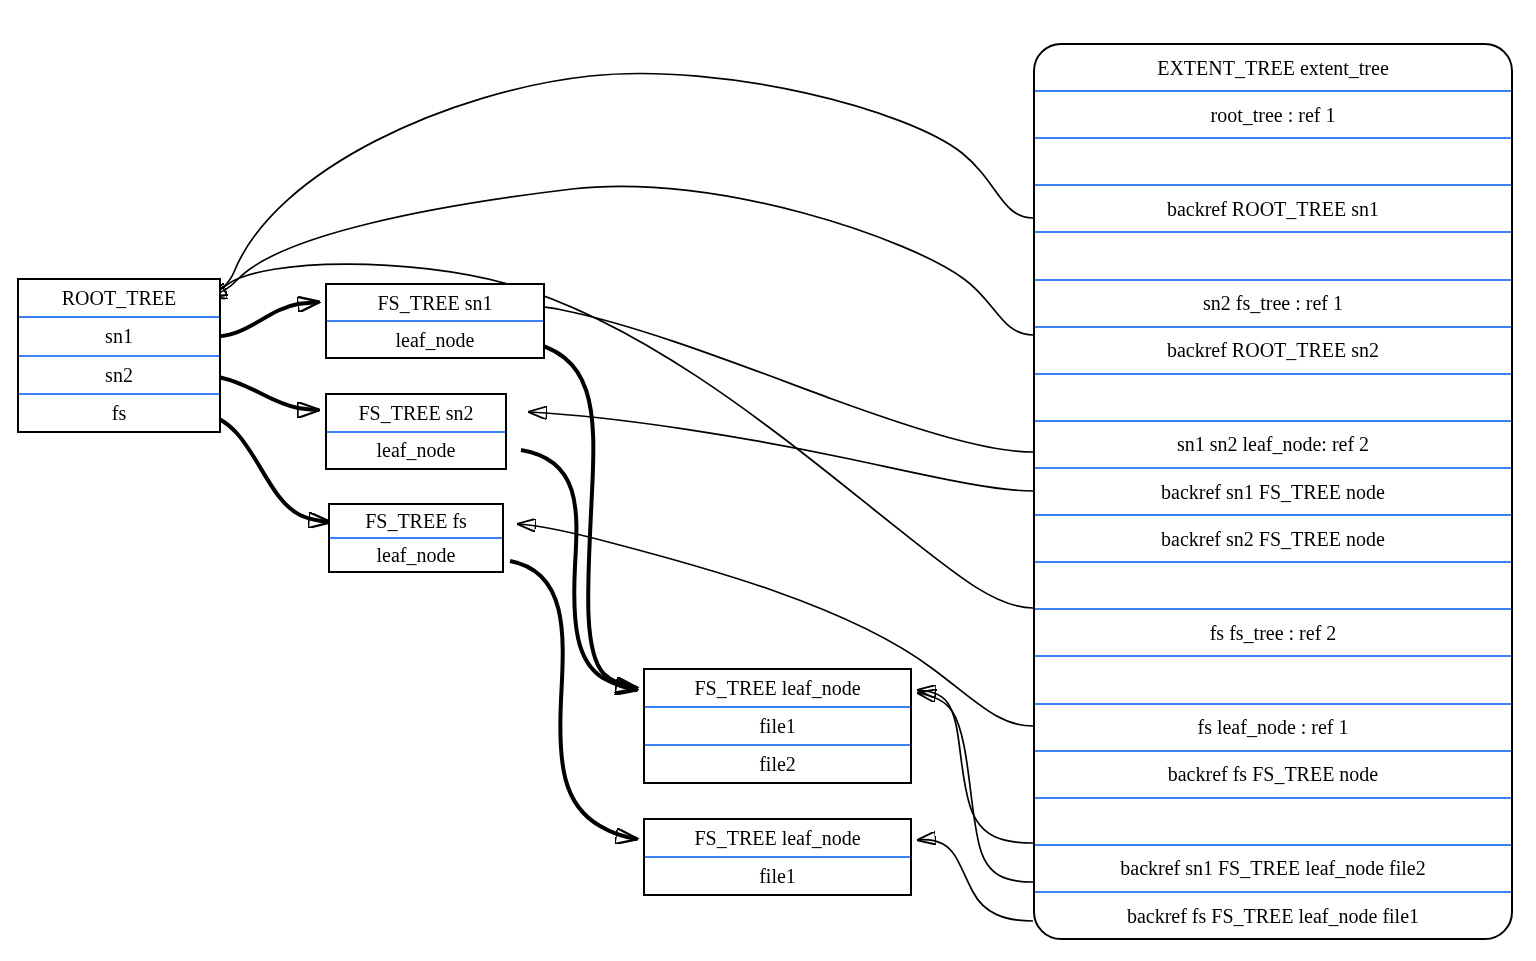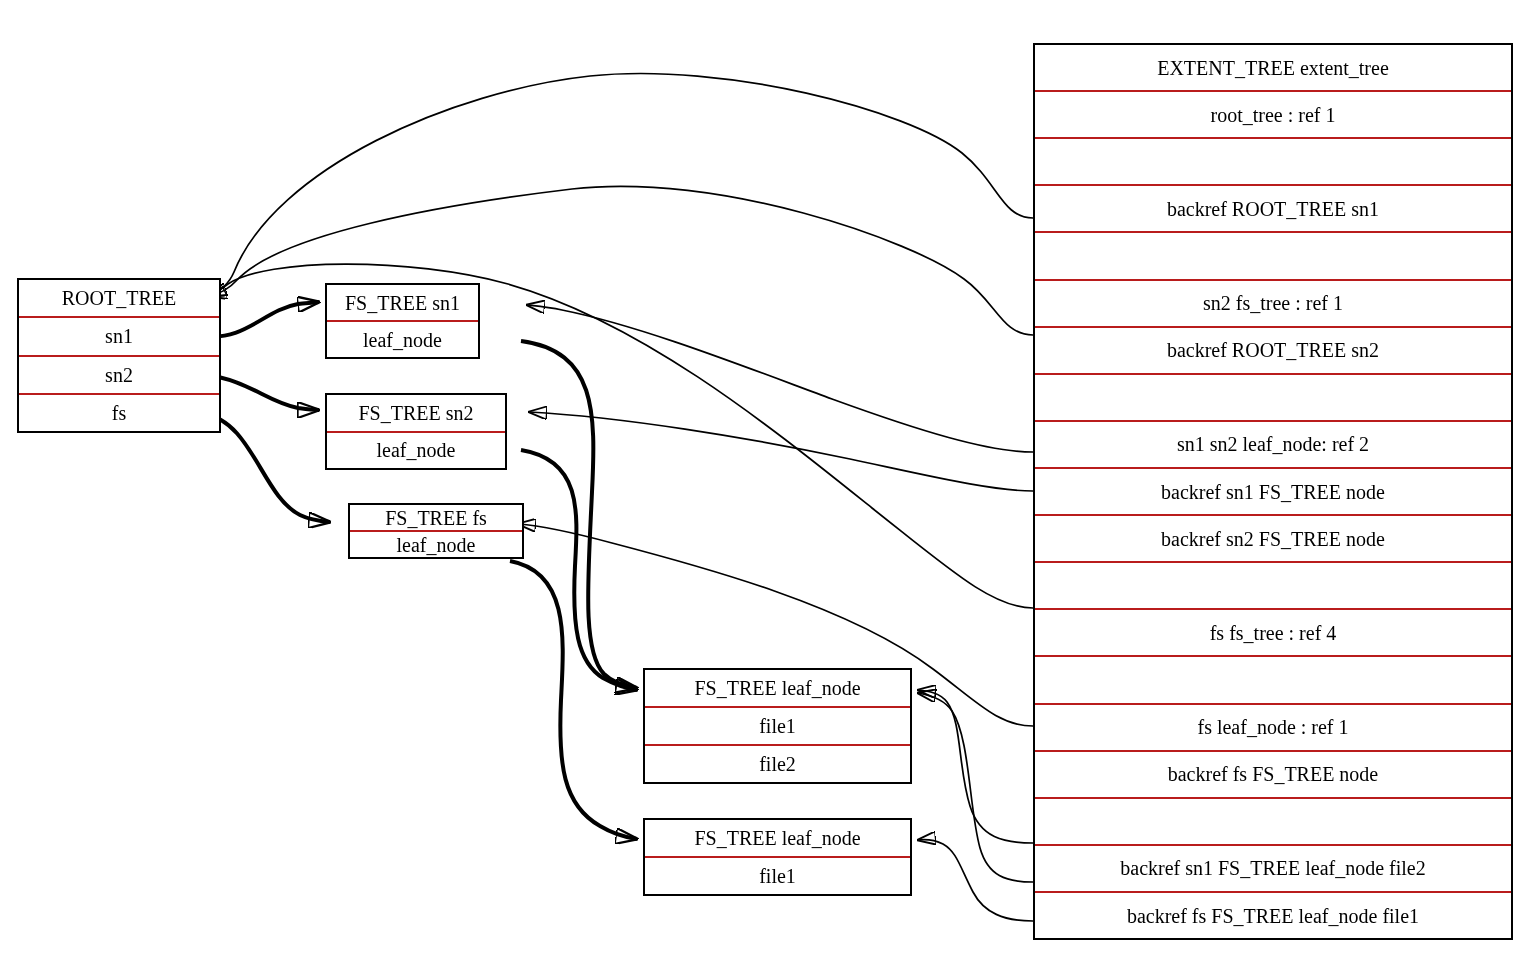--- a/index.html
+++ b/index.html
@@ -8,21 +8,21 @@
     font-family:"Liberation Serif","DejaVu Serif",serif;color:#000;
     overflow:hidden;
   }
   .node{
     position:absolute;display:flex;flex-direction:column;
     border:2px solid #000;background:#fff;box-sizing:border-box;z-index:2;
   }
   .node .row{
     flex:1;display:flex;align-items:center;justify-content:center;
     font-size:20px;line-height:1;white-space:nowrap;
-    border-top:2px solid #b91c1c;box-sizing:border-box;
+    border-top:2px solid #3b82f6;box-sizing:border-box;
   }
   .node .row:first-child{border-top:none;}
   svg.edges{position:absolute;left:0;top:0;z-index:1;}
   svg.edges path{fill:none;stroke:#000;}
   svg.edges path.thin{stroke-width:1.7;}
   svg.edges path.bold{stroke-width:4;}
 </style>
 </head>
 <body>
 
@@ -56,60 +56,60 @@
     <path class="bold" d="M510 561 C570 572 564 640 561 700 C558 764 563 805 600 826 C610 832 623 837 637 839" marker-end="url(#abold)"></path>
   </svg>
 
   <div class="node" style="left:17px;top:278px;width:204px;height:155px;">
       <div class="row">ROOT_TREE</div>
       <div class="row">sn1</div>
       <div class="row">sn2</div>
       <div class="row">fs</div>
     </div>
 
-  <div class="node" style="left:325px;top:283px;width:155px;height:76px;">
+  <div class="node" style="left:325px;top:283px;width:220px;height:76px;">
       <div class="row">FS_TREE sn1</div>
       <div class="row">leaf_node</div>
     </div>
 
   <div class="node" style="left:325px;top:393px;width:182px;height:77px;">
       <div class="row">FS_TREE sn2</div>
       <div class="row">leaf_node</div>
     </div>
 
-  <div class="node" style="left:348px;top:503px;width:176px;height:56px;">
+  <div class="node" style="left:328px;top:503px;width:176px;height:70px;">
       <div class="row">FS_TREE fs</div>
       <div class="row">leaf_node</div>
     </div>
 
   <div class="node" style="left:643px;top:668px;width:269px;height:116px;">
       <div class="row">FS_TREE leaf_node</div>
       <div class="row">file1</div>
       <div class="row">file2</div>
     </div>
 
   <div class="node" style="left:643px;top:818px;width:269px;height:78px;">
       <div class="row">FS_TREE leaf_node</div>
       <div class="row">file1</div>
     </div>
 
-  <div class="node" style="left:1033px;top:43px;width:480px;height:897px;">
+  <div class="node" style="left:1033px;top:43px;width:480px;height:897px;border-radius:28px;">
       <div class="row">EXTENT_TREE extent_tree</div>
       <div class="row">root_tree : ref 1</div>
       <div class="row empty"></div>
       <div class="row">backref ROOT_TREE sn1</div>
       <div class="row empty"></div>
       <div class="row">sn2 fs_tree : ref 1</div>
       <div class="row">backref ROOT_TREE sn2</div>
       <div class="row empty"></div>
       <div class="row">sn1 sn2 leaf_node: ref 2</div>
       <div class="row">backref sn1 FS_TREE node</div>
       <div class="row">backref sn2 FS_TREE node</div>
       <div class="row empty"></div>
-      <div class="row">fs fs_tree : ref 4</div>
+      <div class="row">fs fs_tree : ref 2</div>
       <div class="row empty"></div>
       <div class="row">fs leaf_node : ref 1</div>
       <div class="row">backref fs FS_TREE node</div>
       <div class="row empty"></div>
       <div class="row">backref sn1 FS_TREE leaf_node file2</div>
       <div class="row">backref fs FS_TREE leaf_node file1</div>
     </div>
 
 </div>
 

